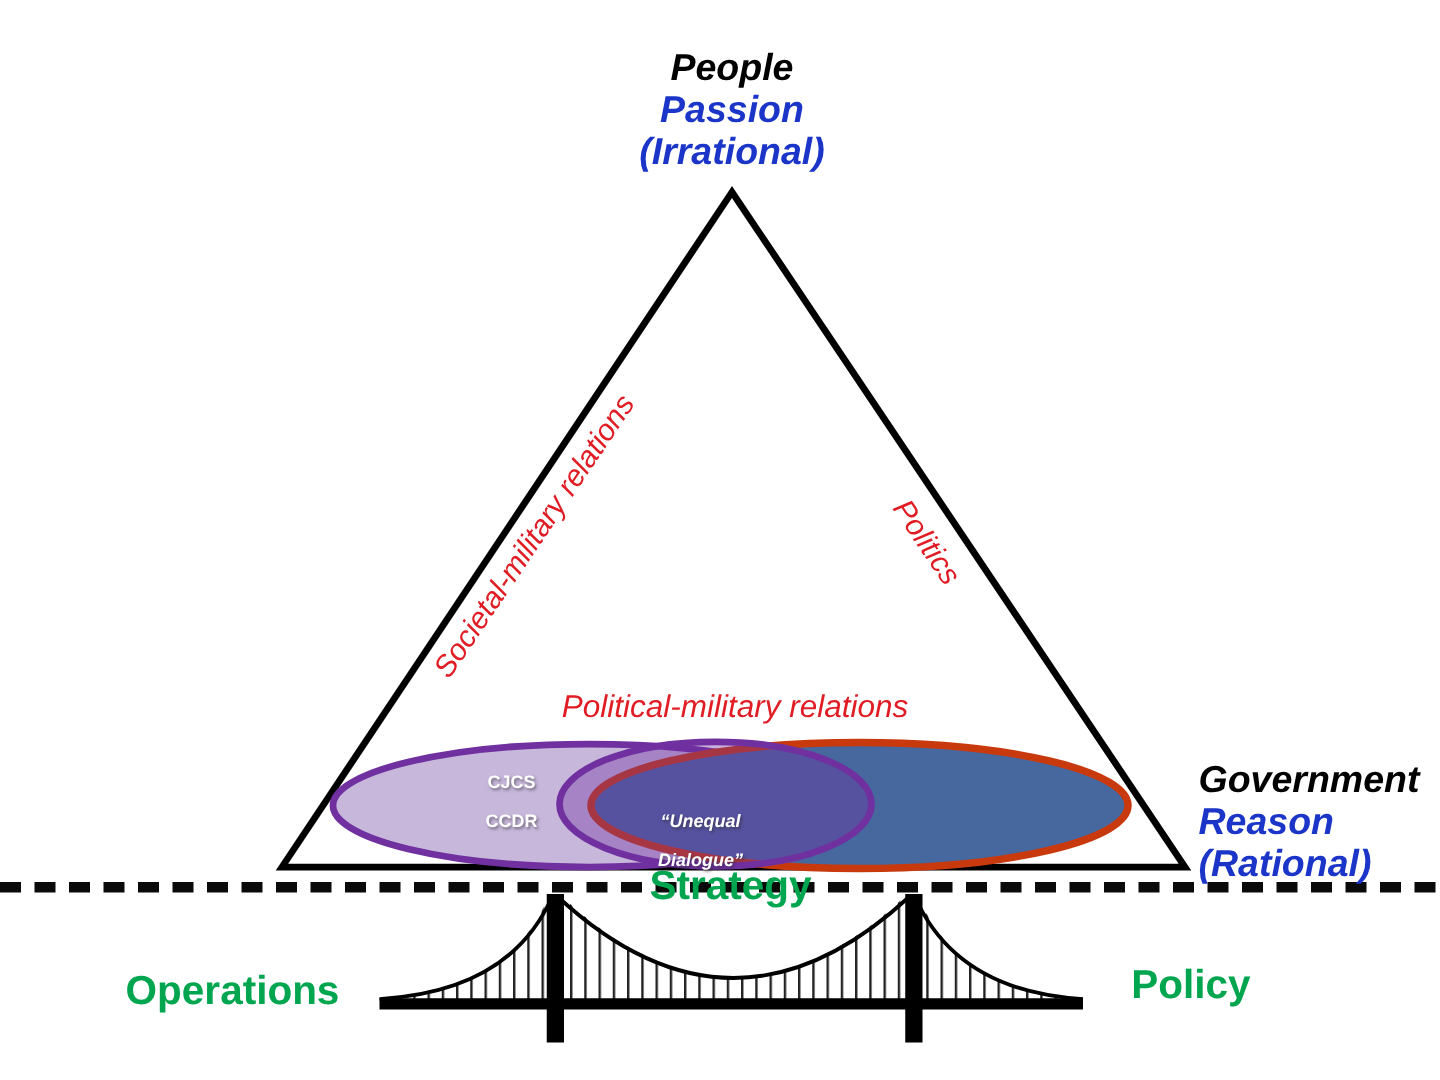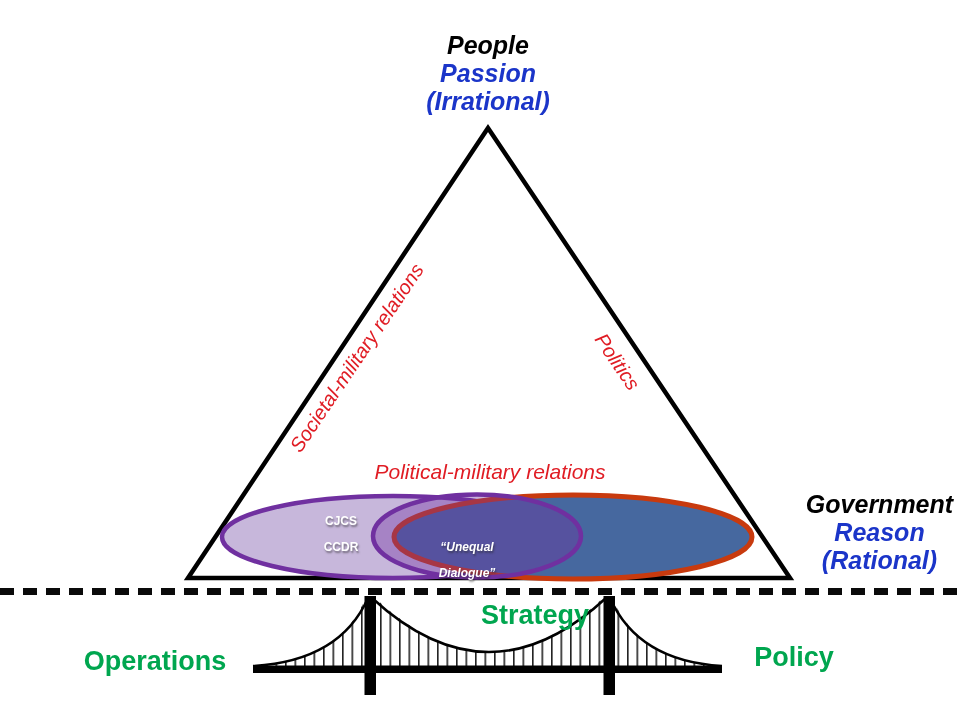--- a/index.html
+++ b/index.html
@@ -7,21 +7,21 @@
     position:relative; width:960px; height:720px; background:#ffffff;
     font-family:"Liberation Sans", sans-serif; overflow:hidden;
   }
   .stage svg.scene { position:absolute; left:0; top:0; }
 
   .vertex { position:absolute; font-weight:bold; font-size:25px; line-height:28px;font-style:italic; }
   .vertex .t-black { color:#000000; }
   .vertex .t-blue  { color:#1b35c9; }
   .vertex-top   { left:338px; top:31px;  width:300px; text-align:center; }
   .vertex-left  { left:0px;   top:492px; width:177px; text-align:right; }
-  .vertex-right { left:799px; top:490px; width:161px; text-align:center; }
+  .vertex-right { left:799px; top:506px; width:161px; text-align:left; }
 
   .edge-label {
     position:absolute; color:#e01c24; font-style:italic; font-size:20px;
     white-space:nowrap; transform-origin:center;
   }
   .edge-label.societal { left:357px; top:358px; transform:translate(-50%,-50%) rotate(-56deg); }
   .edge-label.politics { left:617px; top:362px; transform:translate(-50%,-50%) rotate(56deg); }
   .edge-label.polmil   { left:490px; top:472px; transform:translate(-50%,-50%); font-size:21px; }
 
   .venn-text {
@@ -30,21 +30,21 @@
     text-shadow:1px 1.5px 2px rgba(40,40,40,0.55); white-space:nowrap;
   }
   .venn-cjcs    { left:341px; top:534px; }
   .venn-unequal { left:467px; top:536px; font-style:italic;margin-top:24px; }
   .venn-potus   { left:636px; top:538px; }
 
   .bridge-label {
     position:absolute; color:#00a64f; font-weight:bold; font-size:27px;
     transform:translate(-50%,-50%); white-space:nowrap;
   }
-  .bl-strategy   { left:487px; top:615px;margin-left:48px; }
+  .bl-strategy   { left:487px; top:591px; }
   .bl-operations { left:155px; top:661px; }
   .bl-policy     { left:794px; top:657px;text-align:center; }
 </style>
 </head>
 <body>
 
 <div class="stage">
 
   <svg class="scene" width="960" height="720" viewBox="0 0 960 720">
     <defs>

